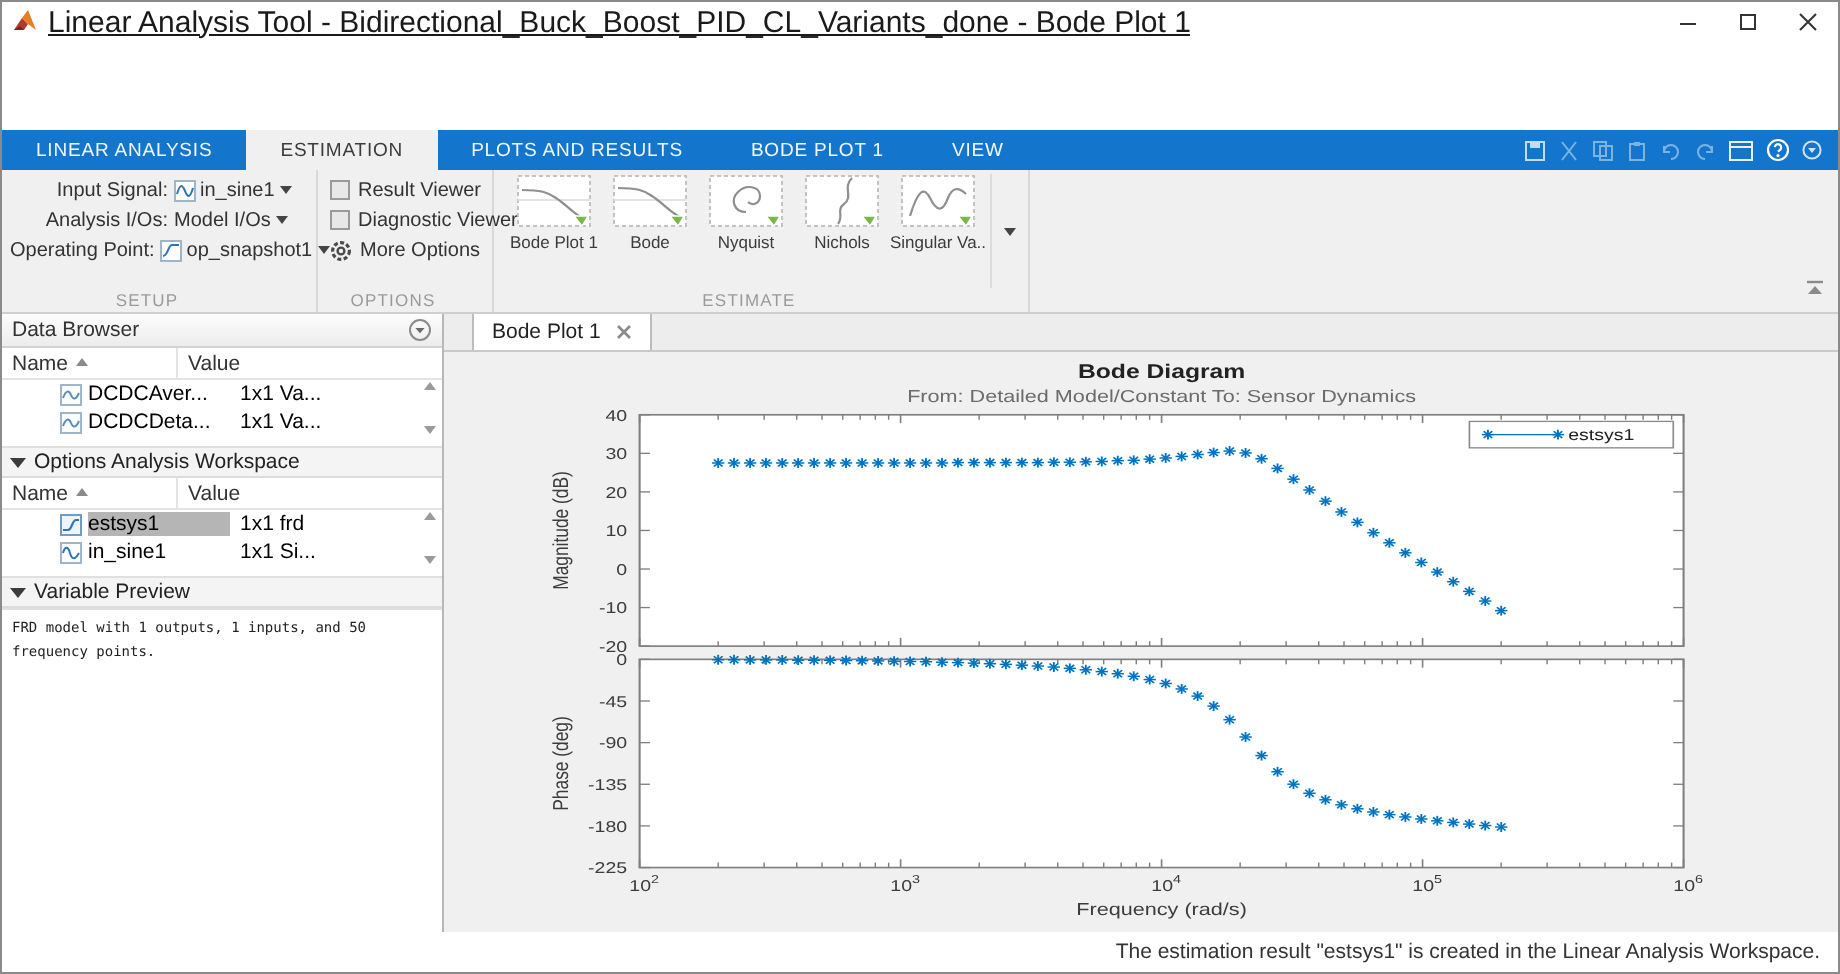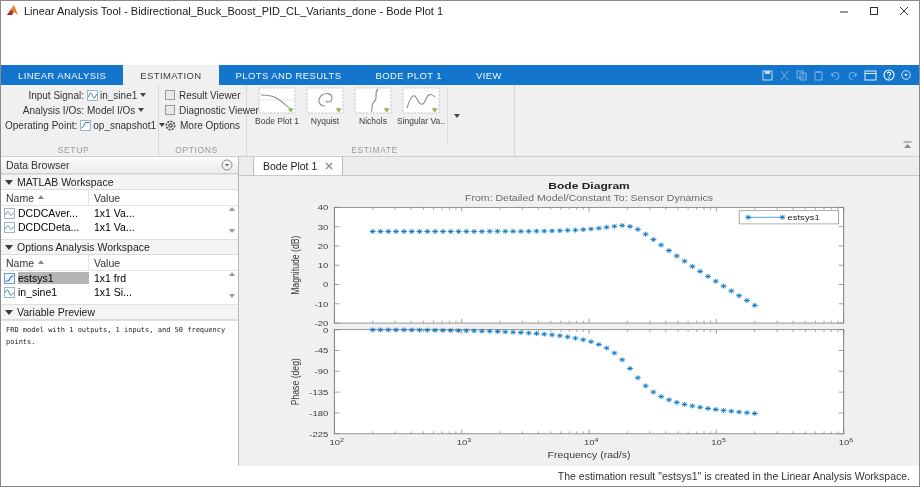--- a/index.html
+++ b/index.html
@@ -4,21 +4,21 @@
 <style>
   * { box-sizing: border-box; margin: 0; padding: 0; }
   html,body { background:#d9d9d9; }
   body { font-family:"Liberation Sans", sans-serif; }
   .window { width:920px; height:487px; background:#fff; border:1px solid #8a8a8a;
             display:flex; flex-direction:column; overflow:hidden; }
 
   
   .titlebar { height:20px; background:#fff; display:flex; align-items:center; padding-left:5px; flex:0 0 auto; }
   .titlebar .logo { width:13px; height:12px; margin-right:5px; flex:0 0 auto; }
-  .titlebar .title { font-size:11px; color:#1a1a1a; white-space:nowrap; overflow:hidden; }
+  .titlebar .title { font-size:15px; color:#1a1a1a; white-space:nowrap; overflow:hidden;text-decoration:underline; }
   .winbtns { margin-left:auto; display:flex; height:100%; }
   .winbtn { width:30px; height:100%; display:flex; align-items:center; justify-content:center; cursor:default; }
 
   
   .tabbar { height:20px; background:#1375cc; display:flex; align-items:stretch; flex:0 0 auto;margin-top:44px; }
   .rtab { padding:0 17px; display:flex; align-items:center; font-size:9.5px; letter-spacing:.4px;
           color:rgba(255,255,255,.95); white-space:nowrap; }
   .rtab.active { background:#f0f0f0; color:#3c3c3c; }
   .qat { margin-left:auto; display:flex; align-items:center; gap:6px; padding-right:8px; }
   .qat svg { display:block; }
@@ -43,39 +43,39 @@
   .gal-item svg { display:block; }
   .gal-cap { font-size:8.5px; color:#3c3c3c; margin-top:2px; white-space:nowrap; }
   .gal-drop { width:16px; display:flex; align-items:center; justify-content:center; border-left:1px solid #dcdcdc; margin-left:2px; }
   .filler { flex:1; border-right:none; }
   .collapse-btn { position:absolute; right:6px; bottom:2px; }
 
   
   .main { flex:1; display:flex; min-height:0; }
 
   
-  .databrowser { width:238px; flex:0 0 auto; border-right:1px solid #b7b7b7; background:#fff;
+  .databrowser { width:221px; flex:0 0 auto; border-right:1px solid #b7b7b7; background:#fff;
                  display:flex; flex-direction:column; font-size:10.5px; }
   .panel-header { height:17px; background:linear-gradient(#fdfdfd,#ececec); border-bottom:1px solid #d2d2d2;
                   display:flex; align-items:center; padding:0 5px; color:#333; flex:0 0 auto;}
   .panel-header .ph-btn { margin-left:auto; display:flex; }
   .search-row { height:19px; display:flex; align-items:center; border-bottom:1px solid #d8d8d8; padding:0 4px; flex:0 0 auto;}
   .search-row input { flex:1; border:none; outline:none; font-family:"Liberation Sans",sans-serif;
                       font-size:10.5px; color:#333; background:transparent; }
   .search-row input::placeholder { color:#8c8c8c; }
   .sec-header { height:16px; background:#f4f4f4; border-top:1px solid #e0e0e0; border-bottom:1px solid #dcdcdc;
                 display:flex; align-items:center; padding:0 4px; color:#222; flex:0 0 auto; }
   .tri-down { width:0; height:0; border-left:4px solid transparent; border-right:4px solid transparent;
               border-top:5px solid #3c3c3c; margin-right:4px; }
   .ws-table { flex:0 0 auto; }
   .ws-head { display:flex; height:16px; border-bottom:1px solid #e4e4e4; align-items:center; color:#333; }
   .ws-head .c-name { width:88px; padding-left:5px; border-right:1px solid #e4e4e4; height:100%; display:flex; align-items:center; }
   .ws-head .c-val { flex:1; padding-left:5px; }
   .ws-rows { position:relative; }
-  .ws-row { display:flex; height:14px; align-items:center; }
+  .ws-row { display:flex; height:14px; align-items:center;margin-left:26px; }
   .ws-ico { width:11px; height:11px; margin:0 3px 0 3px; flex:0 0 auto; }
   .ws-name { width:71px; white-space:nowrap; overflow:hidden; }
   .ws-name.sel { background:#b5b5b5; }
   .ws-val { flex:1; padding-left:5px; white-space:nowrap; }
   .scrollcol { position:absolute; right:1px; top:0; bottom:0; width:11px; display:flex;
                flex-direction:column; justify-content:space-between; align-items:center; }
   .ws-pad { height:5px; }
   .preview { flex:1; border-top:1px solid #e0e0e0; padding:4px 5px; font-family:"DejaVu Sans Mono",monospace;
              font-size:7px; color:#222; line-height:1.7; overflow:hidden; }
 
@@ -227,20 +227,29 @@
           <rect x="1" y="1" width="36" height="25" fill="#fff" stroke="#c3c3c3" stroke-dasharray="2 1.5"></rect>
           <line x1="1" y1="13" x2="37" y2="13" stroke="#e3e3e3"></line>
           <path d="M3,8 C12,8 16,9 20,12 C26,16 30,21 35,23" fill="none" stroke="#8f8f8f" stroke-width="1.1"></path>
           <polygon points="29,21 36,21 33,26" fill="#7ab648" stroke="#fff" stroke-width=".7"></polygon>
         </svg>
         <span class="gal-cap">Bode Plot 1</span>
       </div>
       <div class="gal-item">
         <svg width="38" height="27" viewBox="0 0 38 27">
           <rect x="1" y="1" width="36" height="25" fill="#fff" stroke="#c3c3c3" stroke-dasharray="2 1.5"></rect>
+          <line x1="1" y1="13" x2="37" y2="13" stroke="#e3e3e3"></line>
+          <path d="M3,7 C12,7 16,8 20,11 C26,15 30,20 35,22" fill="none" stroke="#8f8f8f" stroke-width="1.1"></path>
+          <polygon points="29,21 36,21 33,26" fill="#7ab648" stroke="#fff" stroke-width=".7"></polygon>
+        </svg>
+        <span class="gal-cap">Bode</span>
+      </div>
+      <div class="gal-item">
+        <svg width="38" height="27" viewBox="0 0 38 27">
+          <rect x="1" y="1" width="36" height="25" fill="#fff" stroke="#c3c3c3" stroke-dasharray="2 1.5"></rect>
           <path d="M19,19 C13,19 11,13 15,9 C19,5 26,6 26,11 C26,15 22,16 20,14" fill="none" stroke="#8f8f8f" stroke-width="1.1"></path>
           <polygon points="29,21 36,21 33,26" fill="#7ab648" stroke="#fff" stroke-width=".7"></polygon>
         </svg>
         <span class="gal-cap">Nyquist</span>
       </div>
       <div class="gal-item">
         <svg width="38" height="27" viewBox="0 0 38 27">
           <rect x="1" y="1" width="36" height="25" fill="#fff" stroke="#c3c3c3" stroke-dasharray="2 1.5"></rect>
           <path d="M24,2 C19,7 25,11 20,15 C16,18 20,21 17,25" fill="none" stroke="#8f8f8f" stroke-width="1.1"></path>
           <polygon points="29,21 36,21 33,26" fill="#7ab648" stroke="#fff" stroke-width=".7"></polygon>
@@ -277,24 +286,20 @@
       <div class="panel-header">
         <span>Data Browser</span>
         <span class="ph-btn">
           <svg width="12" height="12" viewBox="0 0 12 12">
               <circle cx="6" cy="6" r="5" fill="none" stroke="#8a8a8a"></circle>
               <polygon points="3.7,5 8.3,5 6,7.6" fill="#6a6a6a"></polygon>
             </svg>
         </span>
       </div>
 
-      <div class="sec-header">
-        <span class="tri-down"></span>
-        <span>MATLAB Workspace</span>
-      </div>
       <div class="ws-table">
         <div class="ws-head">
           <span class="c-name">
             <span>Name</span>
             <svg width="8" height="7" viewBox="0 0 8 7" style="margin-left:3px">
                 <polygon points="4,1 7,5 1,5" fill="#8a8a8a"></polygon>
               </svg>
           </span>
           <span class="c-val">Value</span>
         </div>

